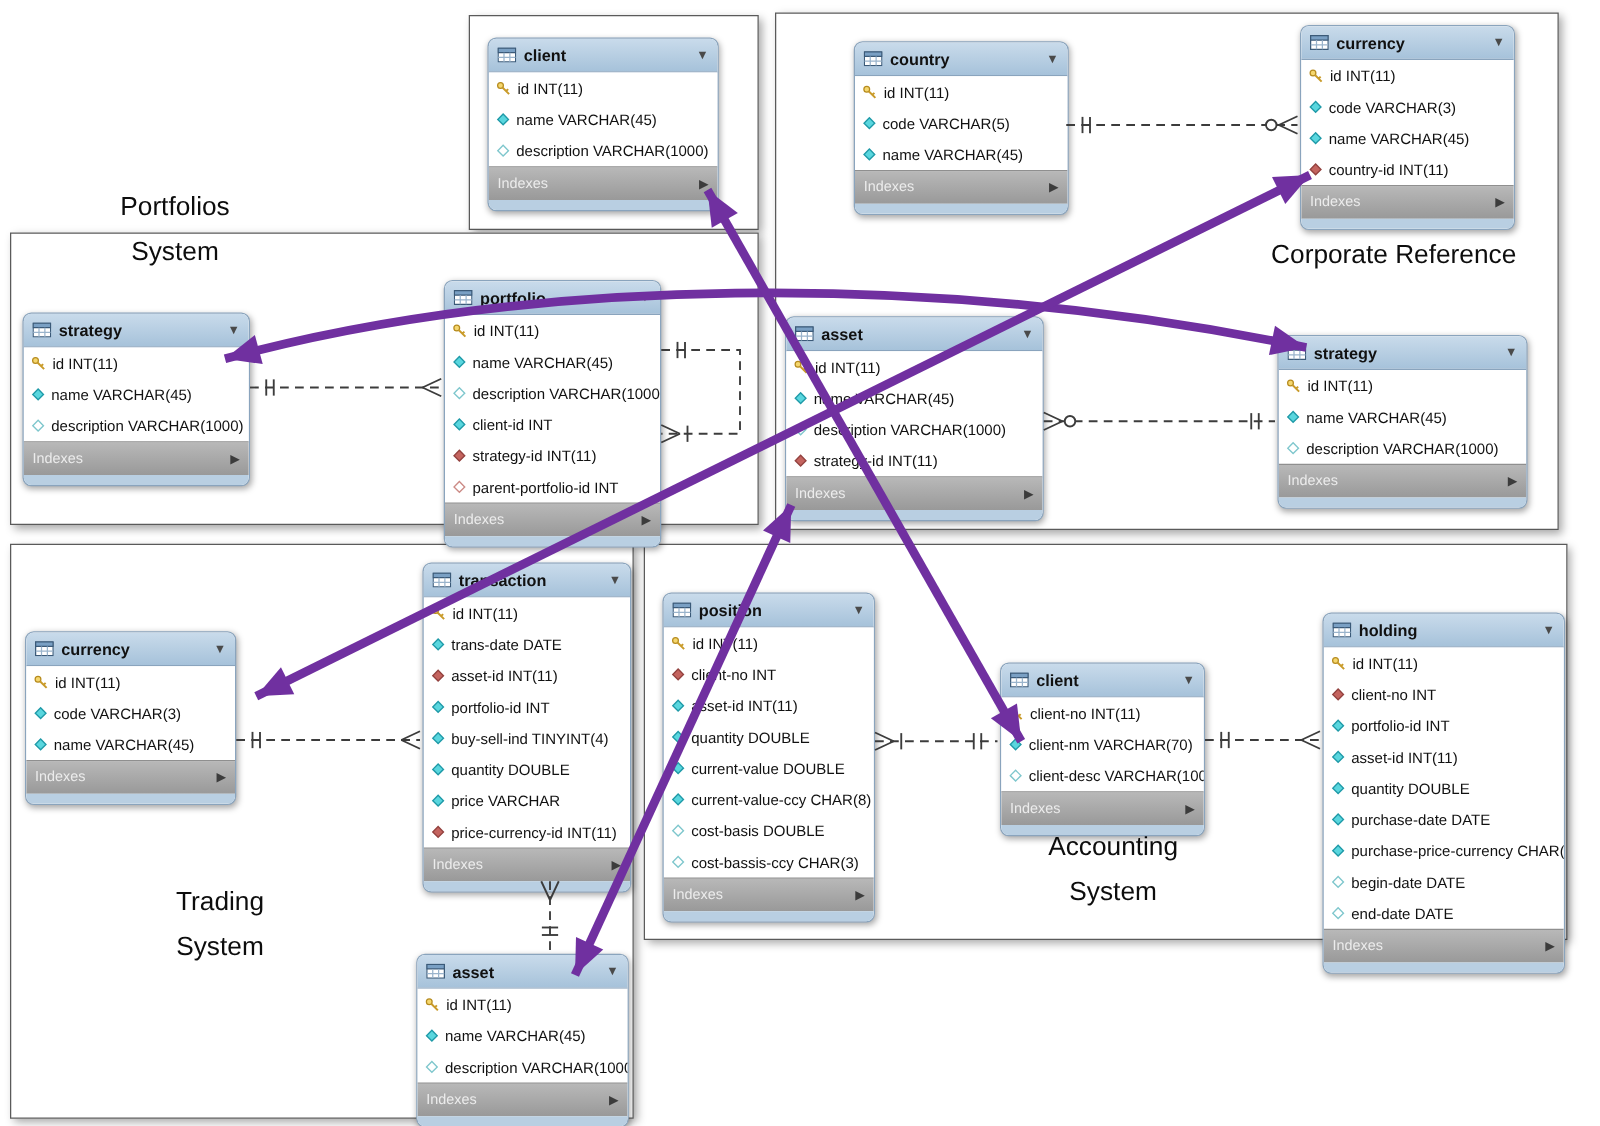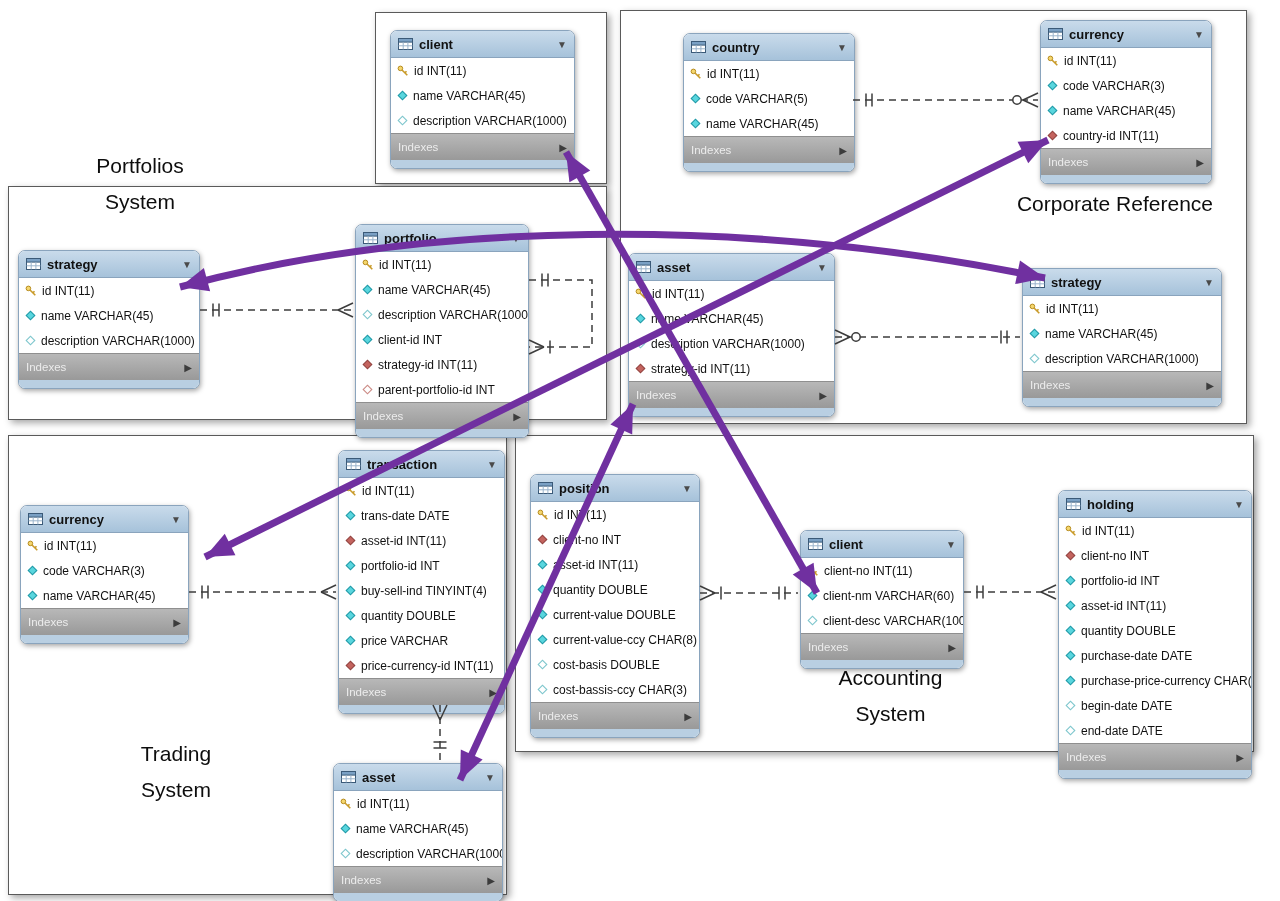--- a/index.html
+++ b/index.html
@@ -92,21 +92,21 @@
     <div class="group" style="left: 620px; top: 10px; width: 625px; height: 412px;"></div>
     <div class="group" style="left: 8px; top: 435px; width: 497px; height: 458px;"></div>
     <div class="group" style="left: 515px; top: 435px; width: 737px; height: 315px;"></div>
     <div class="syslabel" style="left: 50px; top: 148px; width: 180px;">
       <div>Portfolios</div>
       <div>System</div>
     </div>
     <div class="syslabel" style="left: 888px; top: 186px; width: 325px; text-align: right;">
       <div>Corporate Reference</div>
     </div>
-    <div class="syslabel" style="left: 96px; top: 736px; width: 160px;">
+    <div class="syslabel" style="left: 96px; top: 704px; width: 160px;">
       <div>Trading</div>
       <div>System</div>
     </div>
     <div class="syslabel" style="left: 798px; top: 660px; width: 185px;">
       <div>Accounting</div>
       <div>System</div>
     </div>
     <div class="table" style="left: 390px; top: 30px; width: 183px;">
       <div class="th">
         <span class="icn">
@@ -677,21 +677,21 @@
           </svg>
         </span>
         <span>client-no INT(11)</span>
       </div>
       <div class="tr">
         <span class="icn">
           <svg width="11" height="11" viewBox="0 0 12 12">
             <rect x="2.7" y="2.7" width="6.6" height="6.6" transform="rotate(45 6 6)" fill="#59d6de" stroke="#1f9aa8" stroke-width="1.2"></rect>
           </svg>
         </span>
-        <span>client-nm VARCHAR(60)</span>
+        <span>client-nm VARCHAR(70)</span>
       </div>
       <div class="tr">
         <span class="icn">
           <svg width="11" height="11" viewBox="0 0 12 12">
             <rect x="2.7" y="2.7" width="6.6" height="6.6" transform="rotate(45 6 6)" fill="#ffffff" stroke="#7fc7cd" stroke-width="1.2"></rect>
           </svg>
         </span>
         <span>client-desc VARCHAR(1000)</span>
       </div>
       <div class="ti">

